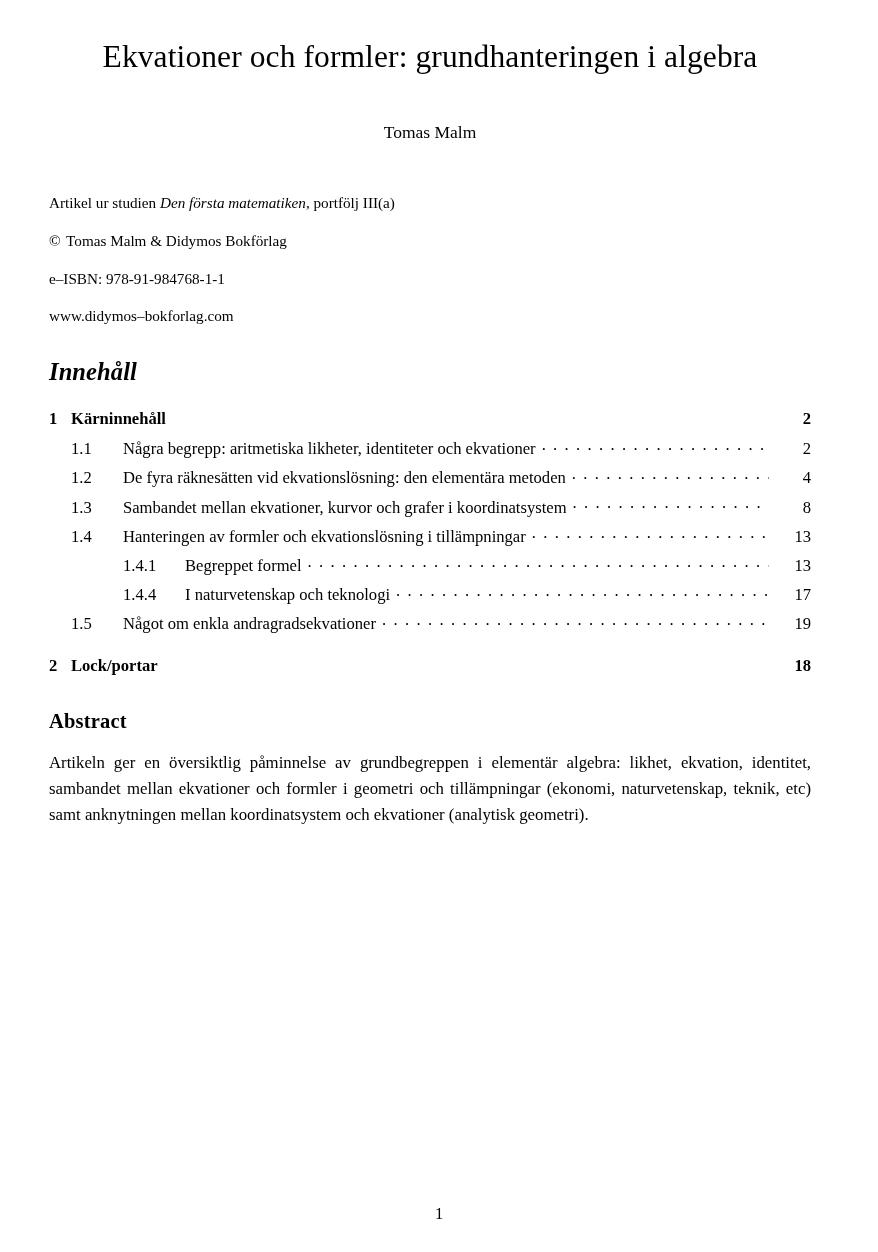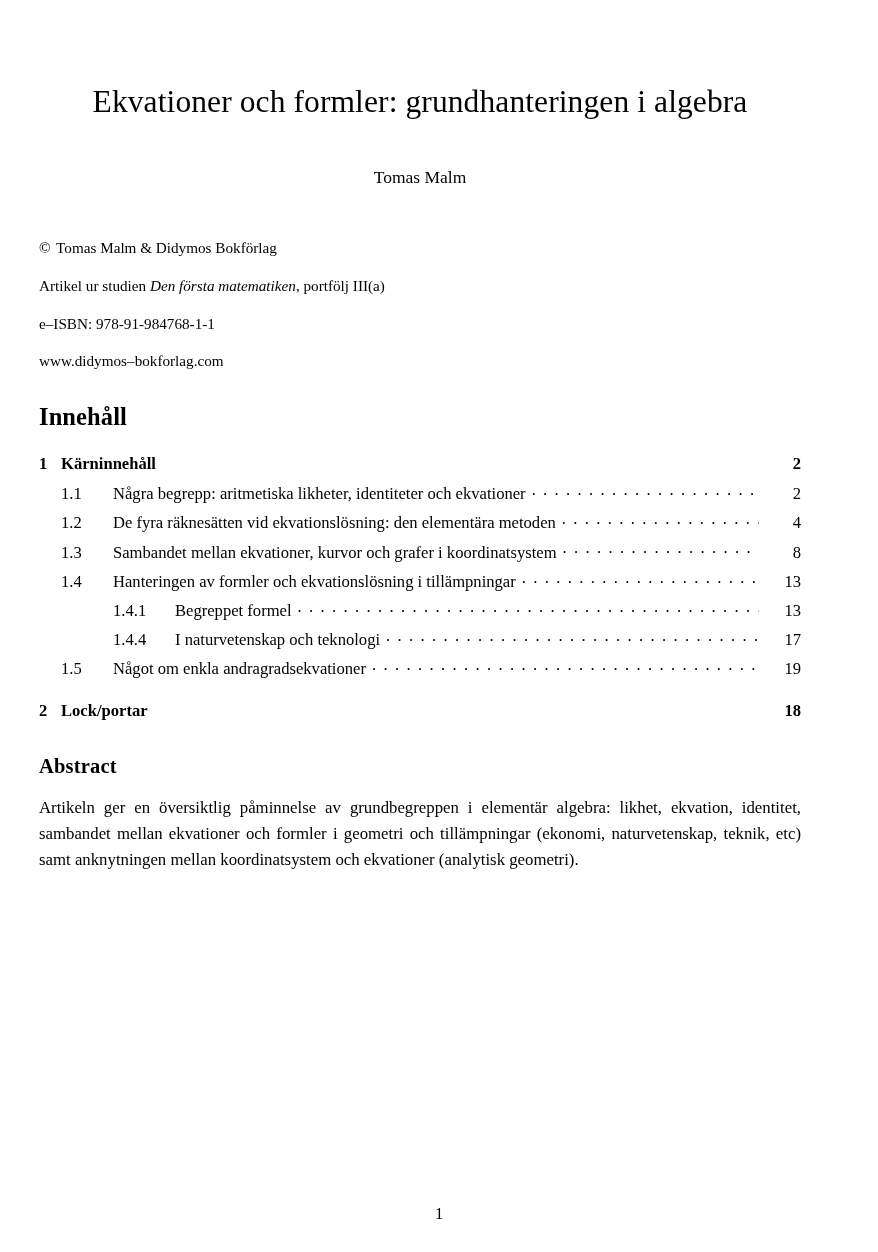--- a/index.html
+++ b/index.html
@@ -16,24 +16,23 @@
     overflow: hidden;
   }
   .page {
     position: absolute;
     left: 0; top: 0;
     width: 878px;
     height: 1252px;
   }
   .content {
     position: absolute;
-    left: 39px;
+    left: 49px;
     top: 0;
     width: 762px;
-    margin-top: 45px;
   }
 
   
   .doc-title {
     margin-top: 36px;
     font-size: 31.5px;
     line-height: 1.34;
     text-align: center;
     font-weight: normal;
     letter-spacing: 0.1px;
@@ -64,20 +63,21 @@
     margin-right: 2px;
   }
 
   
   .heading-toc {
     font-size: 24.5px;
     font-weight: bold;
     margin-top: 34px;
     margin-bottom: 0;
     letter-spacing: 0.1px;
+    font-style: italic;
   }
   .heading-abstract {
     font-size: 20.5px;
     font-weight: bold;
     margin-top: 36px;
     margin-bottom: 0;
     letter-spacing: 0.2px;
   }
 
   
@@ -159,22 +159,22 @@
 </head>
 <body>
 
 <div class="page">
   <div class="content">
 
     <h1 class="doc-title">Ekvationer och formler: grundhanteringen i algebra</h1>
     <div class="doc-author">Tomas Malm</div>
 
     <div class="meta-block">
+      <div class="meta-line"><span>Artikel ur studien</span> <i>Den första matematiken</i><span>, portfölj III(a)</span></div>
       <div class="meta-line"><span class="copy-glyph">©</span> <span>Tomas Malm &amp; Didymos Bokförlag</span></div>
-      <div class="meta-line"><span>Artikel ur studien</span> <i>Den första matematiken</i><span>, portfölj III(a)</span></div>
       <div class="meta-line">e–ISBN: 978-91-984768-1-1</div>
       <div class="meta-line">www.didymos–bokforlag.com</div>
     </div>
 
     <h2 class="heading-toc">Innehåll</h2>
     <div class="toc" id="toc-container">
         <div class="toc-row level0">
           <span class="toc-num">1</span>
           <span class="toc-title">Kärninnehåll</span>
           <span class="toc-fill"></span>

